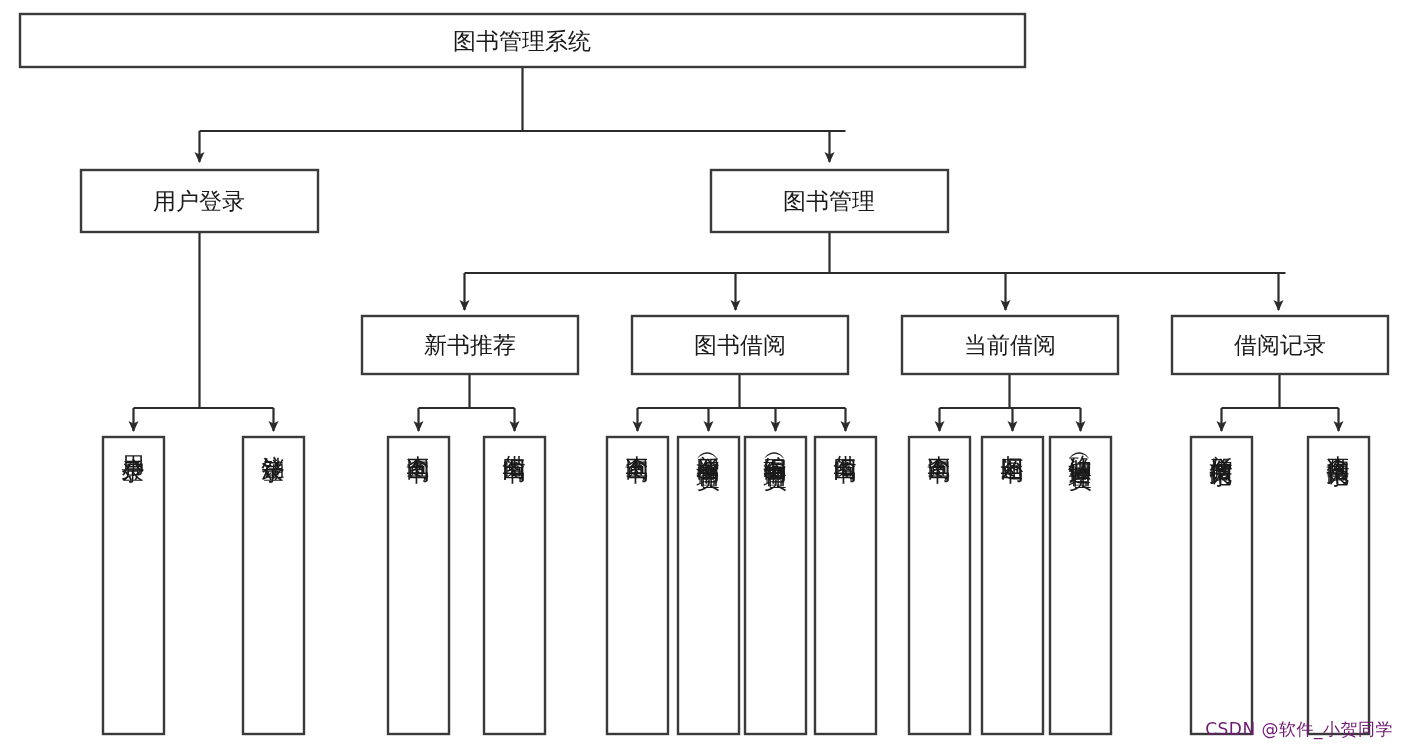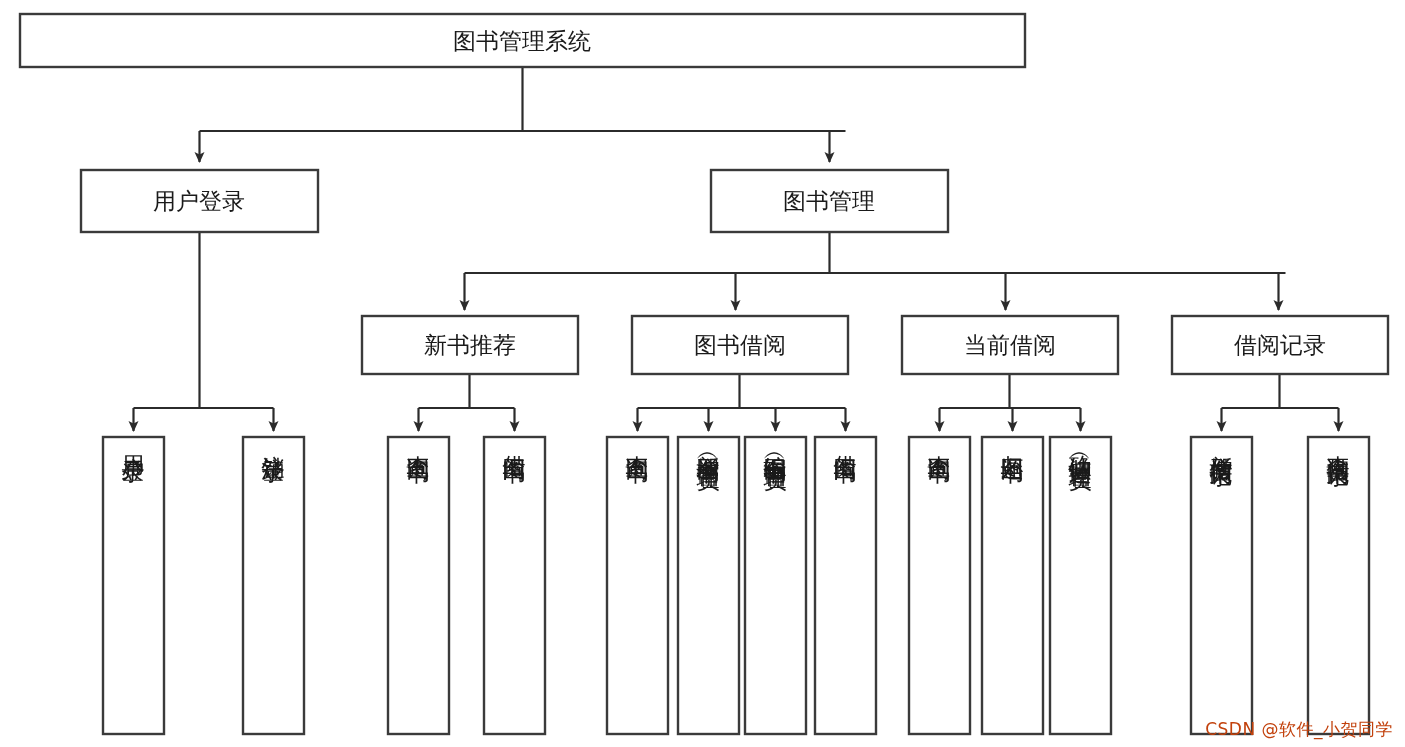--- a/index.html
+++ b/index.html
@@ -60,21 +60,21 @@
     color: #1a1a1a;
     letter-spacing: 2px;
     white-space: nowrap;
   }
   .watermark {
     position: absolute;
     right: 12px;
     bottom: 6px;
     font-family: "DejaVu Sans", "Liberation Sans", sans-serif;
     font-size: 17px;
-    color: #c2410c;
+    color: #701a75;
     letter-spacing: 0.5px;
     user-select: none;
   }
 </style>
 </head>
 <body>
 
 <svg id="diagram" viewBox="0 0 1405 747">
   <defs>
     <marker id="arrow" markerWidth="12" markerHeight="12" refX="10" refY="5" orient="auto" markerUnits="userSpaceOnUse">

